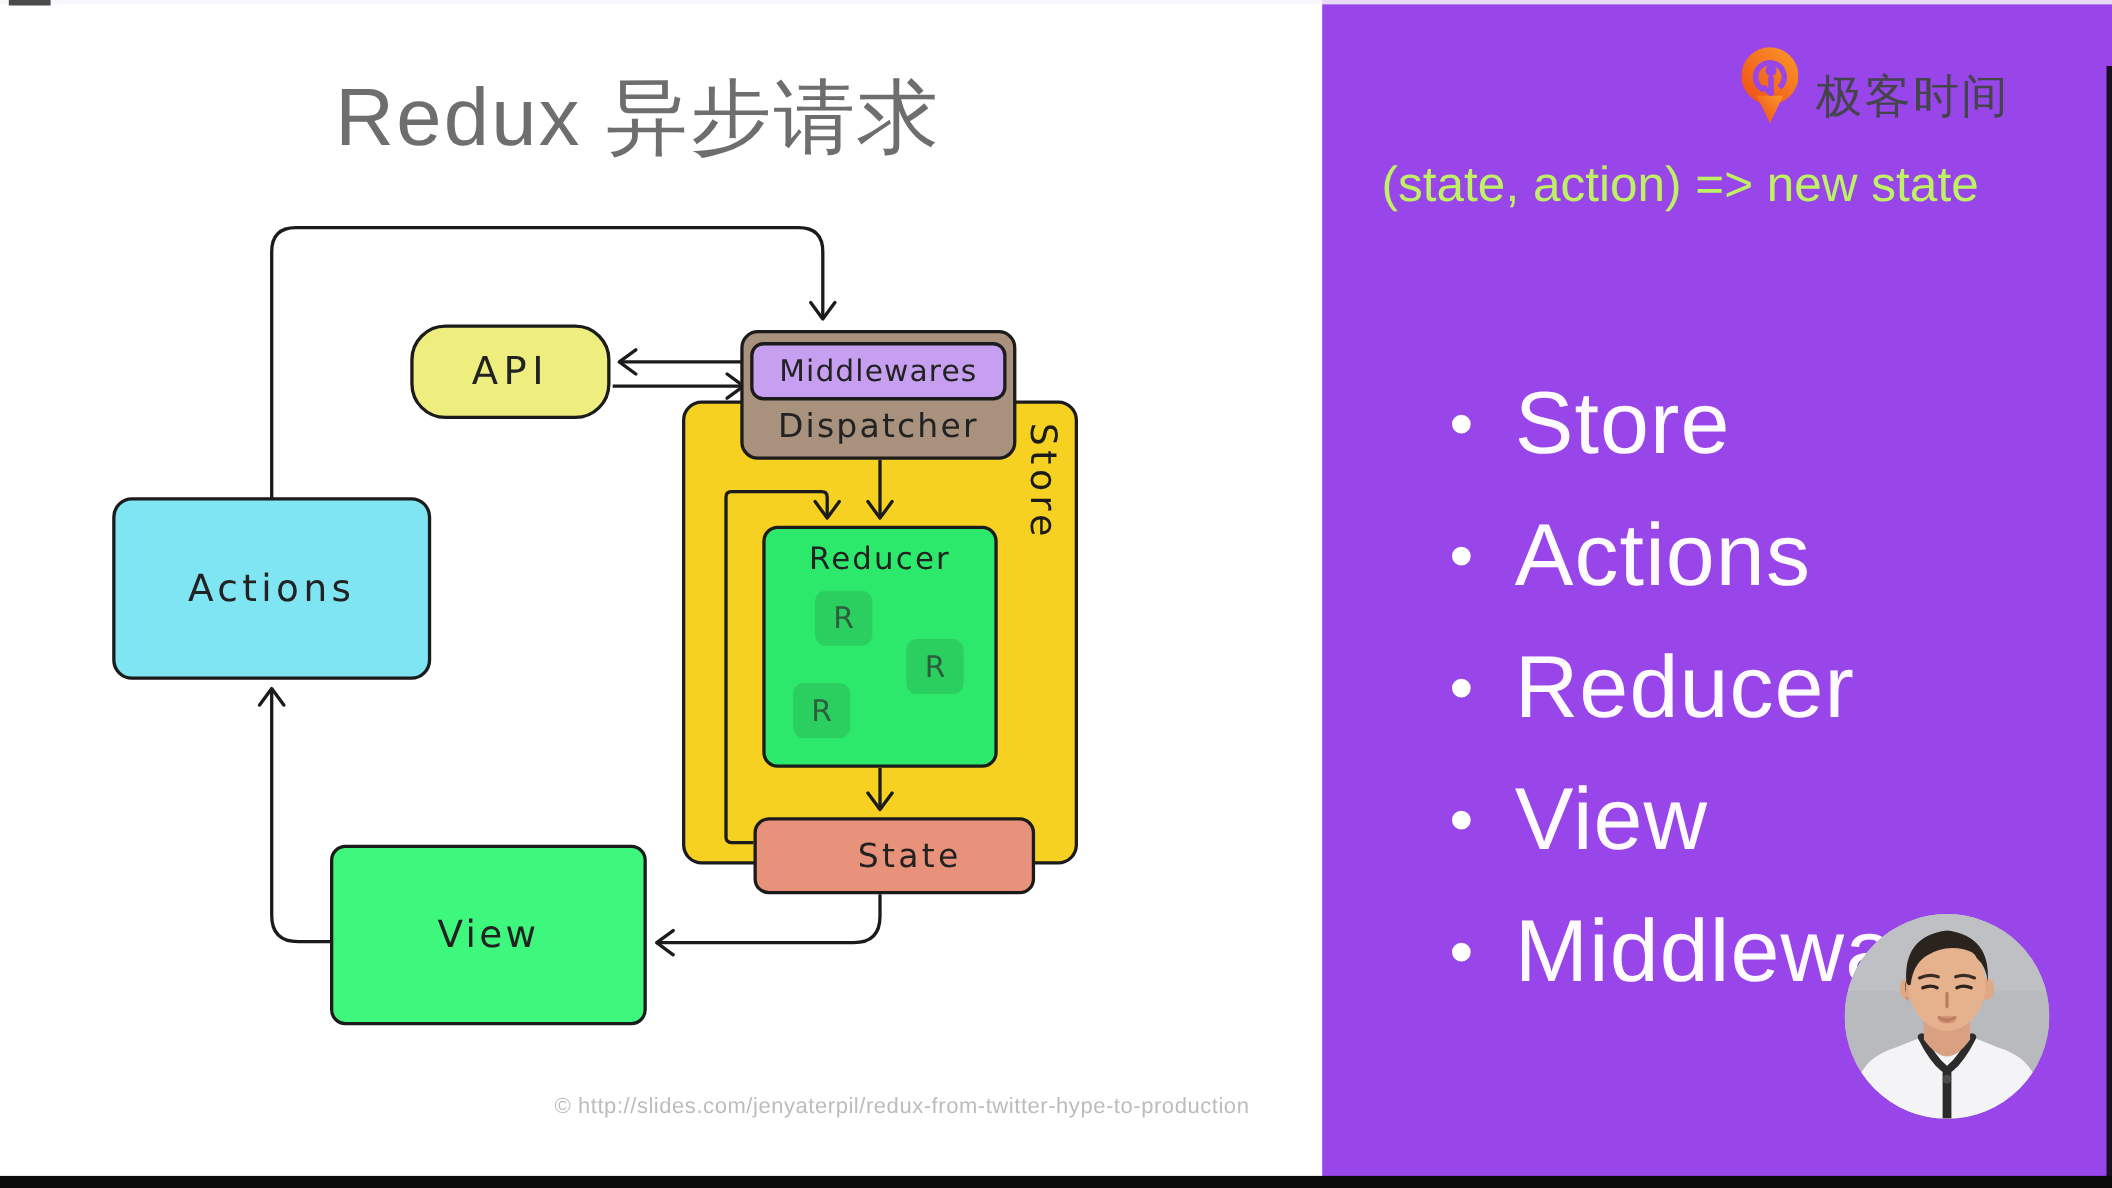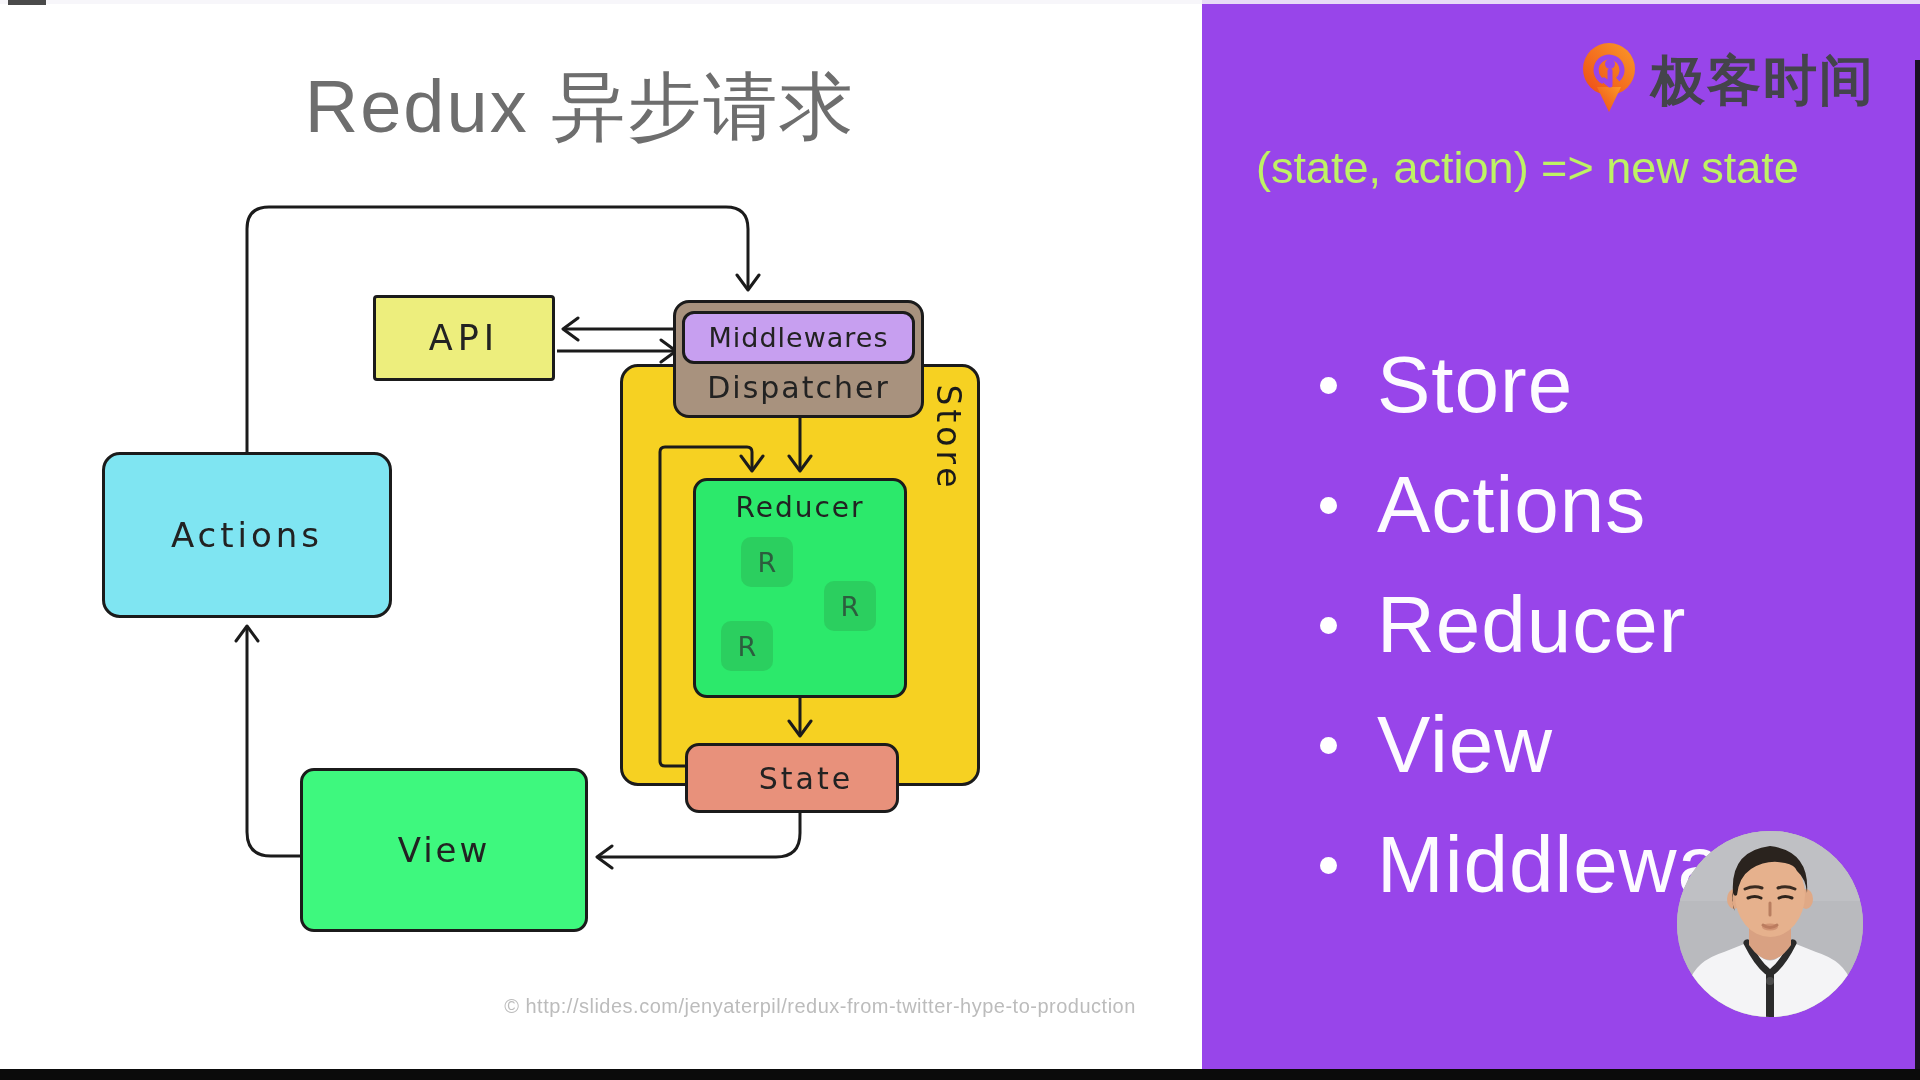--- a/index.html
+++ b/index.html
@@ -15,48 +15,48 @@
     font-size:20px;color:#bcbcbc;letter-spacing:.5px;z-index:1;}
 
   .node{position:absolute;border:3px solid #1b1b1b;box-sizing:border-box;
     display:flex;align-items:center;justify-content:center;
     font-family:"DejaVu Sans",sans-serif;color:#222;z-index:4;}
   #node-store{left:620px;top:364px;width:360px;height:422px;border-radius:18px;z-index:2;
     background:#f6d122;}
   #store-label{left:869px;top:420px;width:160px;height:36px;z-index:2;
     transform:rotate(90deg);display:flex;align-items:center;justify-content:center;
     font-family:"DejaVu Sans",sans-serif;font-size:33px;letter-spacing:4px;color:#1b1b1b;}
-  #node-api{left:373px;top:295px;width:182px;height:86px;border-radius:4px;
+  #node-api{left:373px;top:295px;width:182px;height:86px;border-radius:32px;
     background:#edee7d;font-size:35px;letter-spacing:5px;}
   #node-dispatcher{left:673px;top:300px;width:251px;height:118px;border-radius:16px;
     background:#a8927e;align-items:flex-end;padding-bottom:10px;font-size:30px;letter-spacing:2px;}
   #node-middlewares{left:682px;top:311px;width:233px;height:53px;border-radius:12px;
     background:#c79ff0;font-size:27px;letter-spacing:1px;}
   #node-reducer{left:693px;top:478px;width:214px;height:220px;border-radius:14px;
     background:#2ce96b;align-items:flex-start;justify-content:center;
     padding-top:10px;font-size:28px;letter-spacing:2px;}
   .r-chip{position:absolute;width:52px;height:50px;border-radius:10px;background:#2bcf5f;
     display:flex;align-items:center;justify-content:center;z-index:5;
     font-family:"DejaVu Sans",sans-serif;font-size:27px;color:#2c5e3e;}
   #chip-r1{left:741px;top:537px;}
   #chip-r2{left:824px;top:581px;}
   #chip-r3{left:721px;top:621px;}
-  #node-state{left:685px;top:743px;width:214px;height:70px;border-radius:14px;
+  #node-state{left:685px;top:743px;width:256px;height:70px;border-radius:14px;
     background:#e8917b;font-size:30px;letter-spacing:3px;padding-left:28px;}
   #node-actions{left:102px;top:452px;width:290px;height:166px;border-radius:18px;
     background:#7fe5f2;font-size:34px;letter-spacing:4px;}
   #node-view{left:300px;top:768px;width:288px;height:164px;border-radius:14px;
     background:#3ef87e;font-size:34px;letter-spacing:3px;}
 
   #arrows{left:0;top:0;z-index:3;}
 
   
   #panel{left:1202px;top:0;width:718px;height:1080px;background:#9845ea;z-index:5;}
   #brand{position:absolute;left:381px;top:42px;display:flex;align-items:flex-start;}
-  #brand-name{margin-left:16px;margin-top:3px;font-size:54px;font-weight:700;
+  #brand-name{margin-left:16px;margin-top:18px;font-size:42px;font-weight:400;
     color:#44444b;letter-spacing:2px;font-family:"Liberation Sans",sans-serif;}
   #formula{position:absolute;left:54px;top:142px;width:640px;font-size:45px;
     font-weight:300;color:#bef264;letter-spacing:0px;white-space:nowrap;}
   #bullets{position:absolute;left:118px;top:325px;}
   .bullet-item{display:flex;align-items:center;height:120px;}
   .bullet-dot{width:17px;height:17px;border-radius:50%;background:#ffffff;
     margin-right:40px;flex:none;}
   .bullet-label{font-size:80px;font-weight:300;color:#fdfbff;letter-spacing:1px;
     white-space:nowrap;}
 

